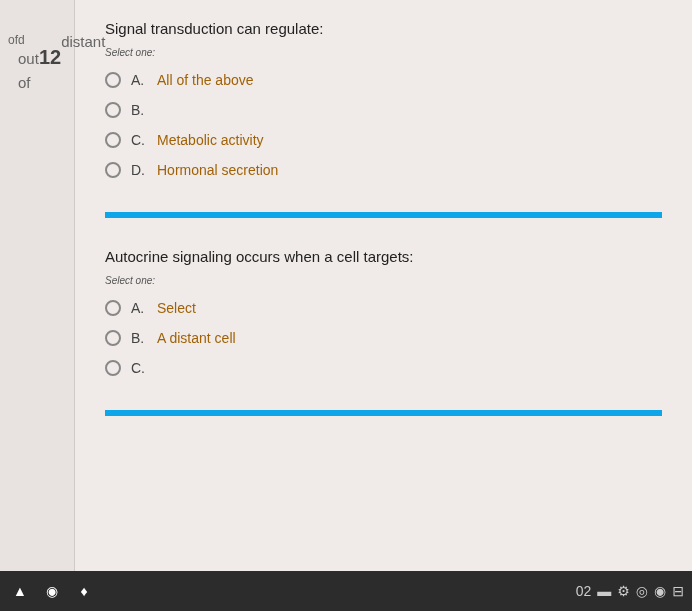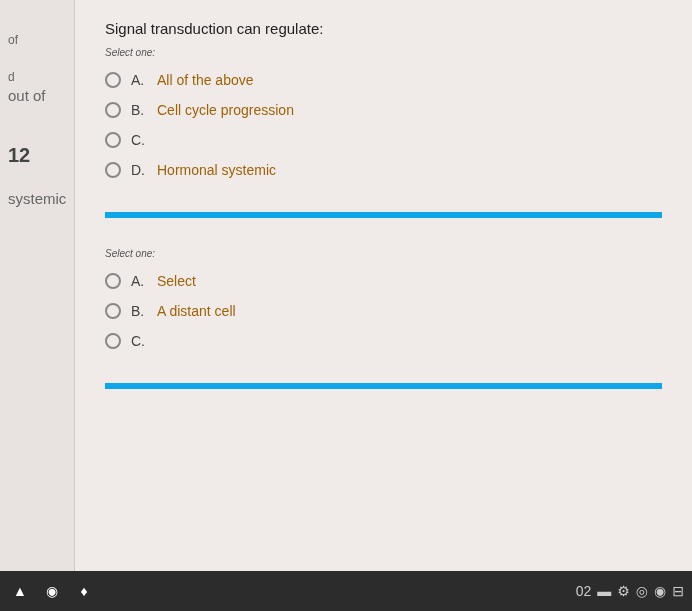--- a/index.html
+++ b/index.html
@@ -19,21 +19,21 @@
       display: flex;
       flex-direction: row;
     }
 
     .sidebar {
       width: 75px;
       min-width: 75px;
       background-color: #e8e3e0;
       border-right: 1px solid #d0cac6;
       display: flex;
-      flex-direction: column;
+      flex-direction: row;
       padding: 10px 8px;
     }
 
     .sidebar-label {
       font-size: 12px;
       color: #666;
       margin-top: 8px;
     }
 
     .sidebar-number {
@@ -160,53 +160,54 @@
   </div>
   <div class="sidebar-section">
     <span class="sidebar-label">d</span>
     <br>
     <span class="sidebar-small">out of</span>
   </div>
   <div class="sidebar-section" style="margin-top: 36px;">
     <span class="sidebar-number">12</span>
   </div>
   <div class="sidebar-section">
-    <span class="sidebar-small">systemic</span>
+    <span class="sidebar-small">distant</span>
   </div>
 </div>
 
 <div class="main-content">
 
   <div class="question-block">
     <p class="question-text">Signal transduction can regulate:</p>
     <p class="select-one-label">Select one:</p>
     <ul class="option-list">
       <li class="option-item">
         <span class="radio-circle"></span>
         <span class="option-letter">A.</span>
         <span class="option-text">All of the above</span>
       </li>
       <li class="option-item">
         <span class="radio-circle"></span>
         <span class="option-letter">B.</span>
-        <span class="option-text">Cell cycle progression</span>
       </li>
       <li class="option-item">
         <span class="radio-circle"></span>
         <span class="option-letter">C.</span>
+        <span class="option-text">Metabolic activity</span>
       </li>
       <li class="option-item">
         <span class="radio-circle"></span>
         <span class="option-letter">D.</span>
-        <span class="option-text">Hormonal systemic</span>
+        <span class="option-text">Hormonal secretion</span>
       </li>
     </ul>
   </div>
 
   <div class="question-block">
+    <p class="question-text">Autocrine signaling occurs when a cell targets:</p>
     <p class="select-one-label">Select one:</p>
     <ul class="option-list">
       <li class="option-item">
         <span class="radio-circle"></span>
         <span class="option-letter">A.</span>
         <span class="option-text">Select</span>
       </li>
       <li class="option-item">
         <span class="radio-circle"></span>
         <span class="option-letter">B.</span>

